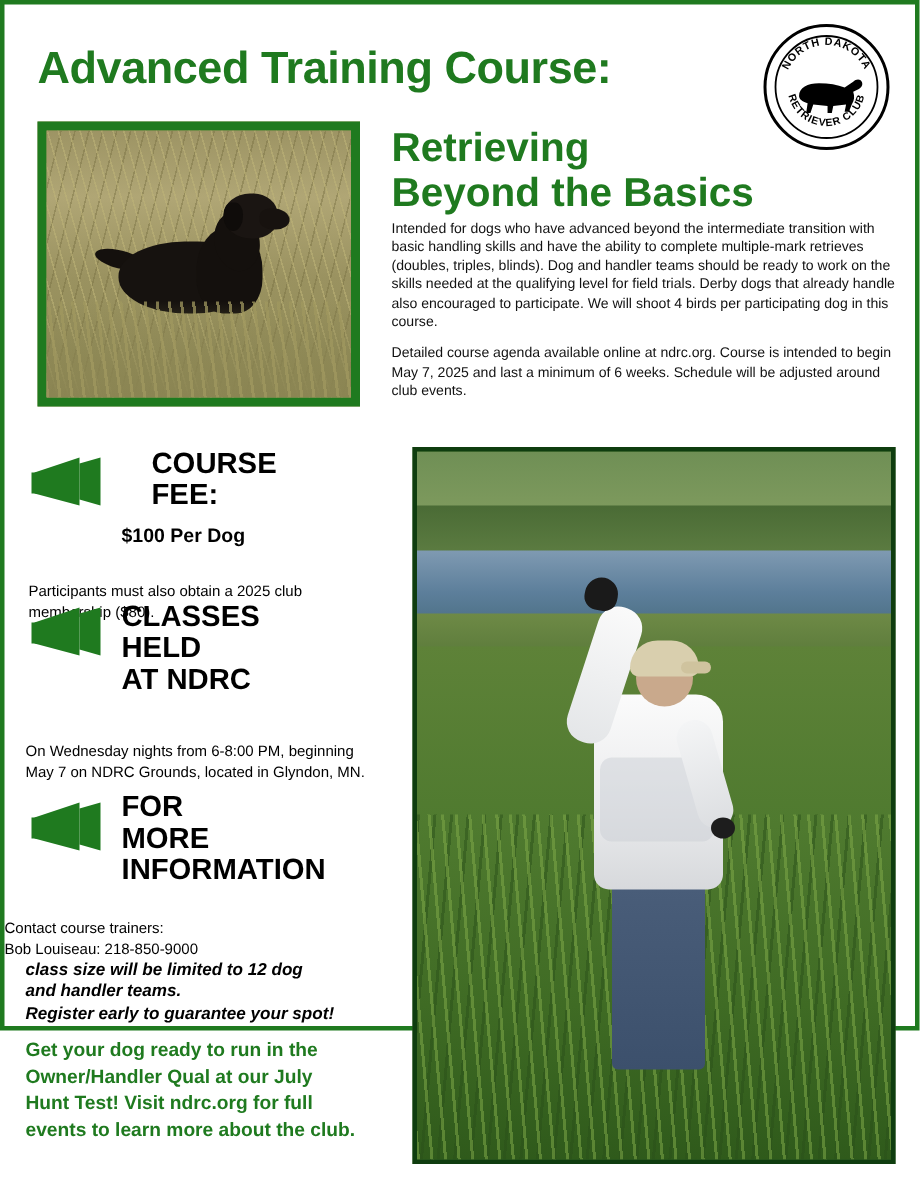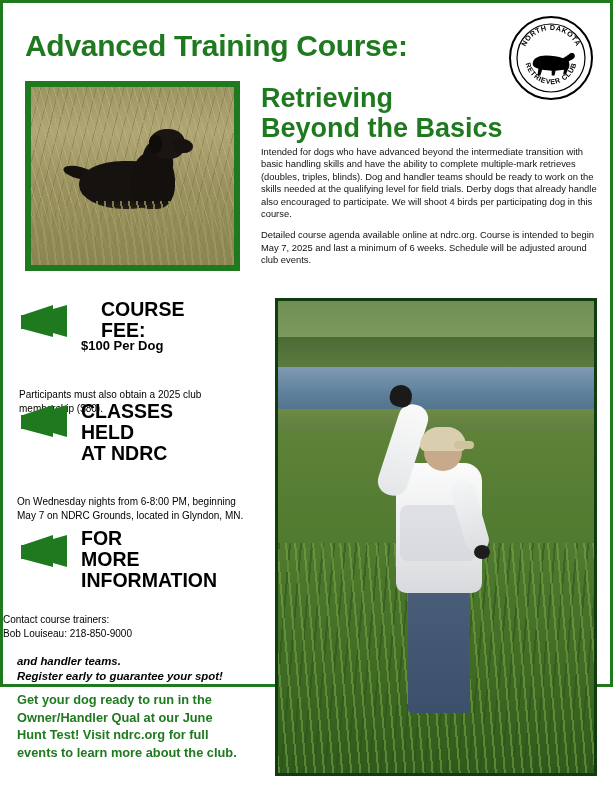--- a/index.html
+++ b/index.html
@@ -171,20 +171,21 @@
     font-size: 19.5px;
     font-weight: bold;
     color: #000;
     line-height: 1.08;
   }
   .sub-bold {
     position: absolute;
     font-size: 13px;
     font-weight: bold;
     color: #000;
+    margin-top: 11px;
   }
   .small-note {
     position: absolute;
     font-size: 10px;
     line-height: 1.42;
     color: #000;
     margin-top: 20px;
   }
 
   
@@ -406,28 +407,28 @@
     <span data-interactable="false">MORE</span><br>
     <span data-interactable="false">INFORMATION</span>
   </div>
   <div class="small-note info-note" data-interactable="false">
     <span data-interactable="false">Contact course trainers:</span><br>
     <span data-interactable="false">Bob Louiseau: 218-850-9000</span>
   </div>
 
   <div class="italic-note" data-interactable="false">
     <br>
-    <br>
+    <span data-interactable="false">class size will be limited to 12 dog</span><br>
     <span data-interactable="false">and handler teams.</span><br>
     <span data-interactable="false">Register early to guarantee your spot!</span>
   </div>
 
   <div class="green-cta" data-interactable="false">
     <span data-interactable="false">Get your dog ready to run in the</span><br>
-    <span data-interactable="false">Owner/Handler Qual at our June</span><br>
+    <span data-interactable="false">Owner/Handler Qual at our July</span><br>
     <span data-interactable="false">Hunt Test! Visit ndrc.org for full</span><br>
     <span data-interactable="false">events to learn more about the club.</span>
   </div>
 
   <div class="photo-right" data-interactable="false">
     <div class="pr-sky" data-interactable="false"></div>
     <div class="pr-treeline" data-interactable="false"></div>
     <div class="pr-water" data-interactable="false"></div>
     <div class="pr-bank" data-interactable="false"></div>
     <div class="pr-field" data-interactable="false"></div>

